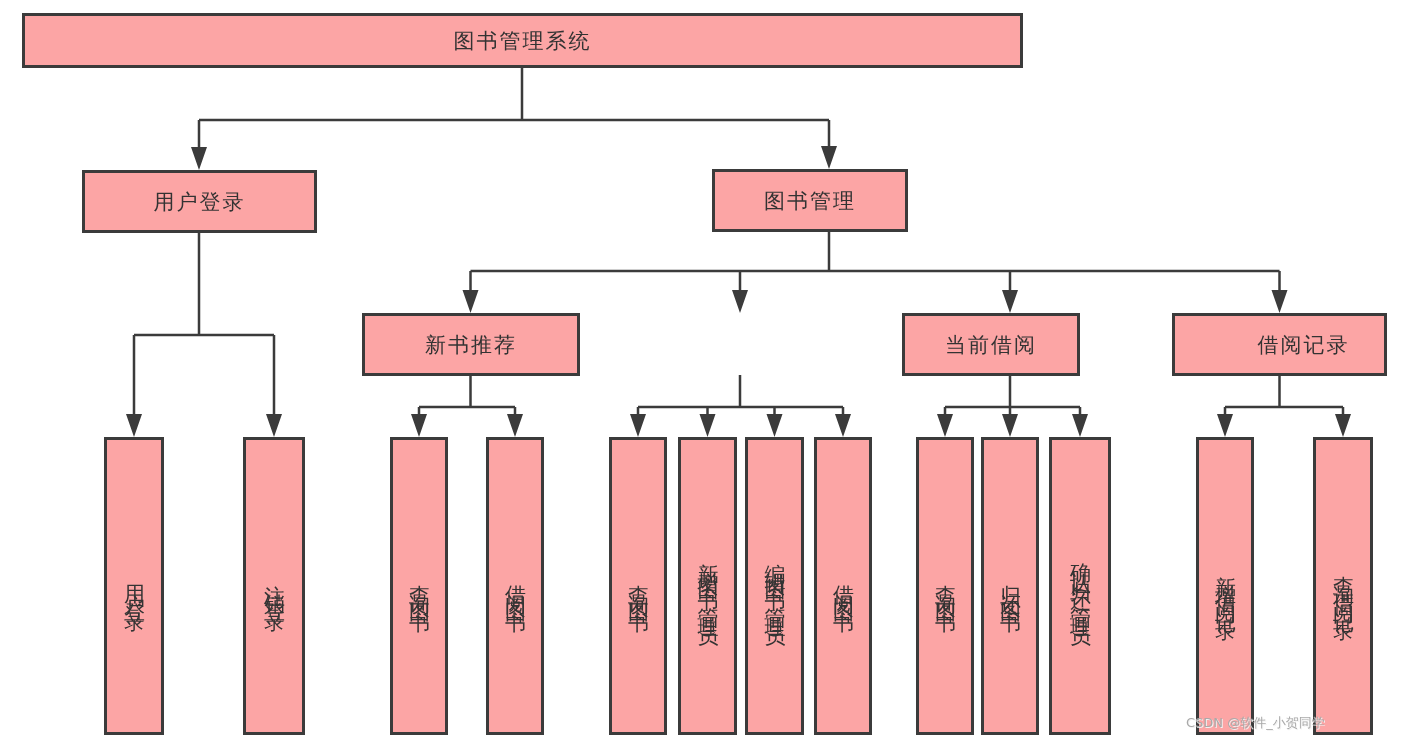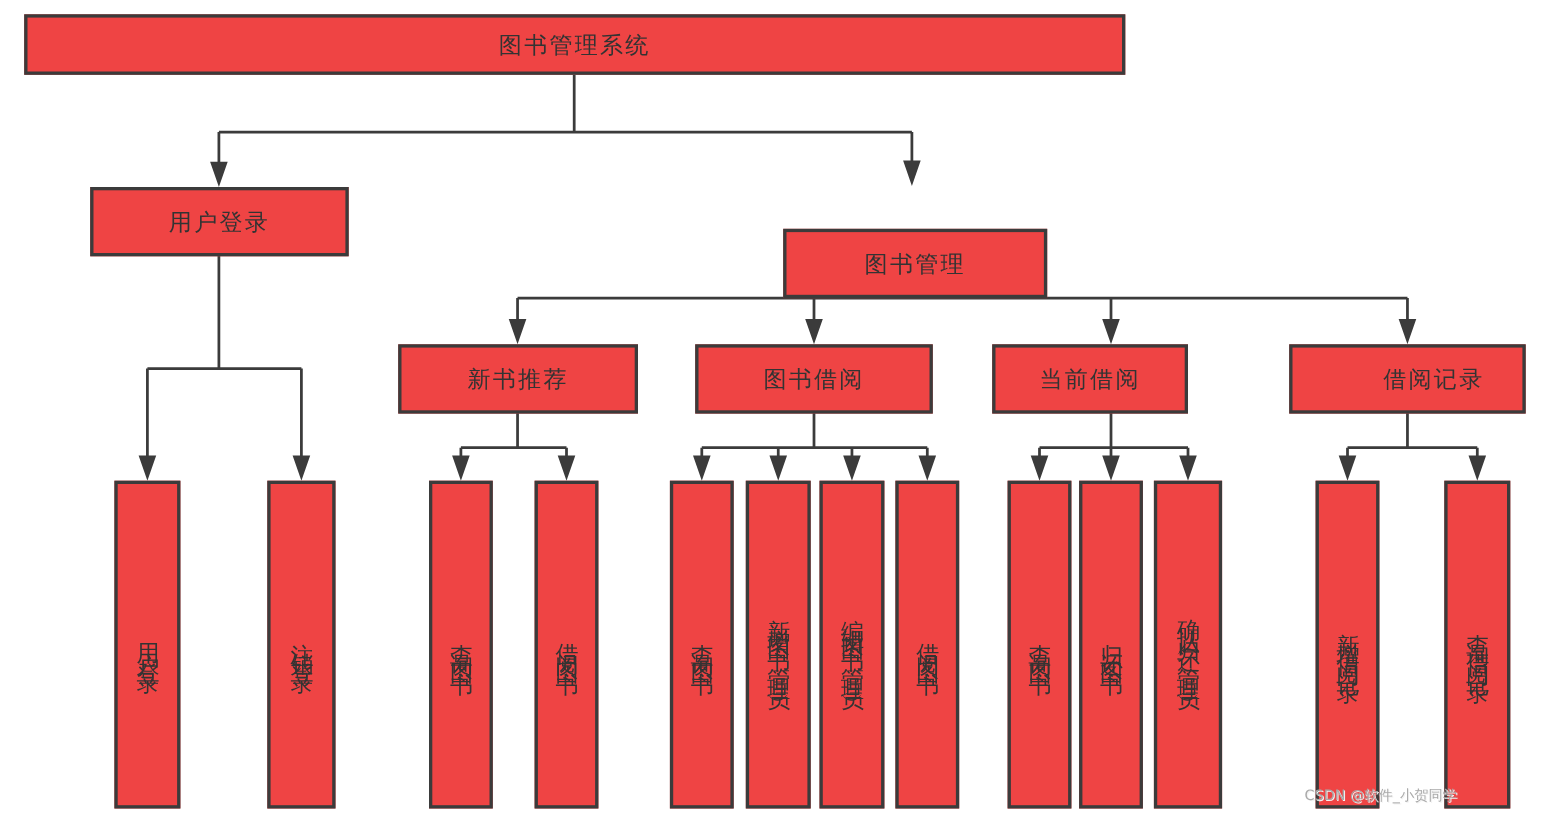--- a/index.html
+++ b/index.html
@@ -20,21 +20,21 @@
     position: absolute;
     left: 0; top: 0;
     width: 1405px;
     height: 747px;
     z-index: 1;
   }
   .node {
     position: absolute;
     box-sizing: border-box;
     border: 3px solid #3b3b3b;
-    background: #ef4444;
+    background: #fca5a5;
     display: flex;
     align-items: center;
     justify-content: center;
     z-index: 2;
   }
   .node-label {
     font-size: 21px;
     letter-spacing: 2px;
     color: #333333;
     white-space: nowrap;
@@ -94,29 +94,26 @@
       M1343 437 L1335 414 L1351 414 Z"></path>
   </svg>
 
   <div class="node" style="left:22px; top:13px; width:1001px; height:55px;">
     <span class="node-label">图书管理系统</span>
   </div>
 
   <div class="node" style="left:82px; top:170px; width:235px; height:63px;">
     <span class="node-label">用户登录</span>
   </div>
-  <div class="node" style="left:712px; top:169px; width:240px; height:63px;margin-top:39px;">
+  <div class="node" style="left:712px; top:169px; width:196px; height:63px;">
     <span class="node-label">图书管理</span>
   </div>
 
   <div class="node" style="left:362px; top:313px; width:218px; height:63px;text-align:center;">
     <span class="node-label">新书推荐</span>
-  </div>
-  <div class="node" style="left:632px; top:313px; width:216px; height:63px;">
-    <span class="node-label">图书借阅</span>
   </div>
   <div class="node" style="left:902px; top:313px; width:178px; height:63px;">
     <span class="node-label">当前借阅</span>
   </div>
   <div class="node" style="left:1172px; top:313px; width:215px; height:63px;padding-left:48px;">
     <span class="node-label">借阅记录</span>
   </div>
 
   <div class="node leaf" style="left:104px; top:437px; width:60px; height:298px;">
     <span class="leaf-label">用户登录</span>

